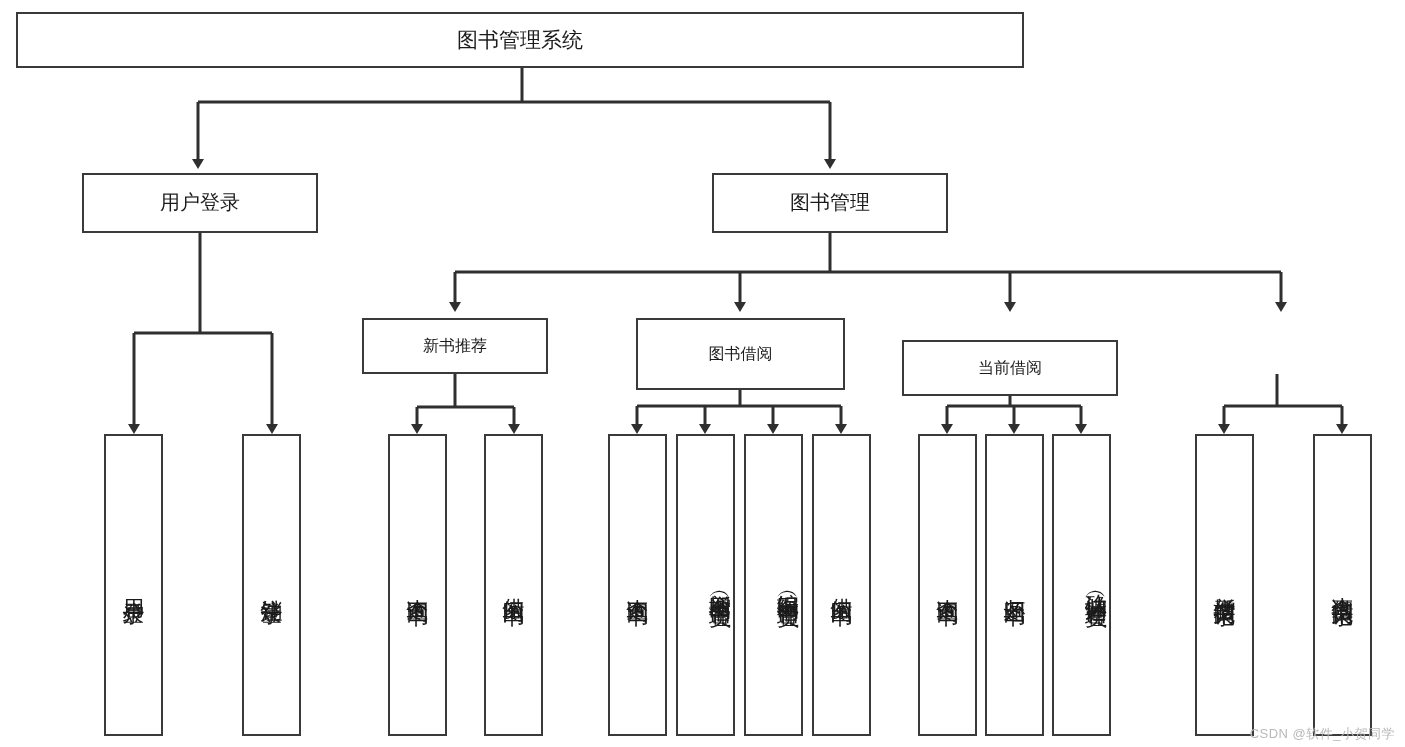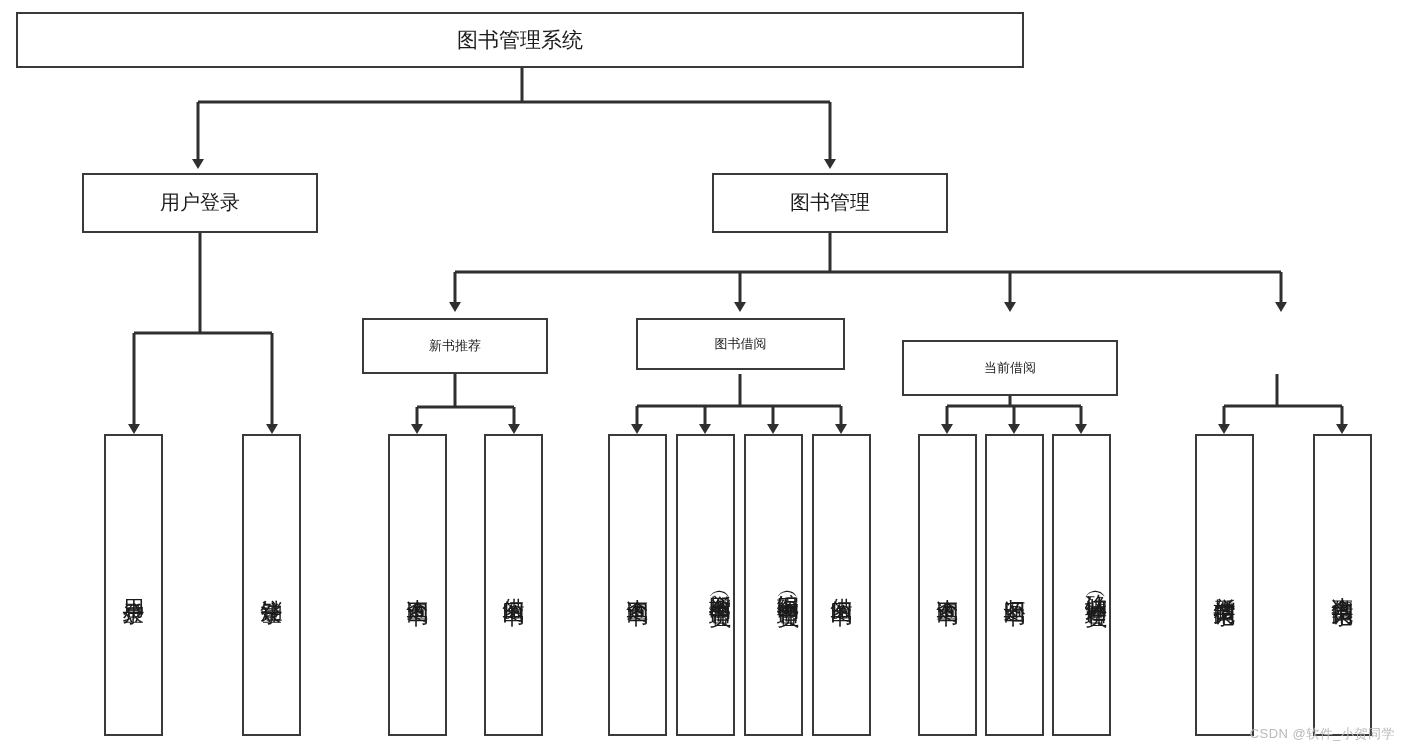--- a/index.html
+++ b/index.html
@@ -29,21 +29,21 @@
     line-height: 1.18;
     text-align: right;
   }
   .node.root {
     font-size: 21px;
   }
   .node.level1 {
     font-size: 20px;
   }
   .node.level2 {
-    font-size: 13px;
+    font-size: 16px;
   }
   .node.leaf {
     writing-mode: vertical-rl;
     text-orientation: upright;
     font-size: 22px;
     letter-spacing: 2px;
     align-items: center;
     justify-content: center;
     padding: 4px 0;
   }
@@ -135,21 +135,21 @@
   <div class="node level1" style="left:82px; top:173px; width:236px; height:60px;">
     <span>用户登录</span>
   </div>
   <div class="node level1" style="left:712px; top:173px; width:236px; height:60px;">
     <span>图书管理</span>
   </div>
 
   <div class="node level2" style="left:362px; top:318px; width:186px; height:56px;">
     <span>新书推荐</span>
   </div>
-  <div class="node level2" style="left:636px; top:318px; width:209px; height:52px;">
+  <div class="node level2" style="left:636px; top:318px; width:209px; height:72px;">
     <span>图书借阅</span>
   </div>
   <div class="node level2" style="left:902px; top:318px; width:216px; height:56px;margin-top:22px;">
     <span>当前借阅</span>
   </div>
 
   <div class="node leaf" style="left:104px; top:434px; width:59px; height:302px;">
     <span>用户登录</span>
   </div>
   <div class="node leaf" style="left:242px; top:434px; width:59px; height:302px;">

